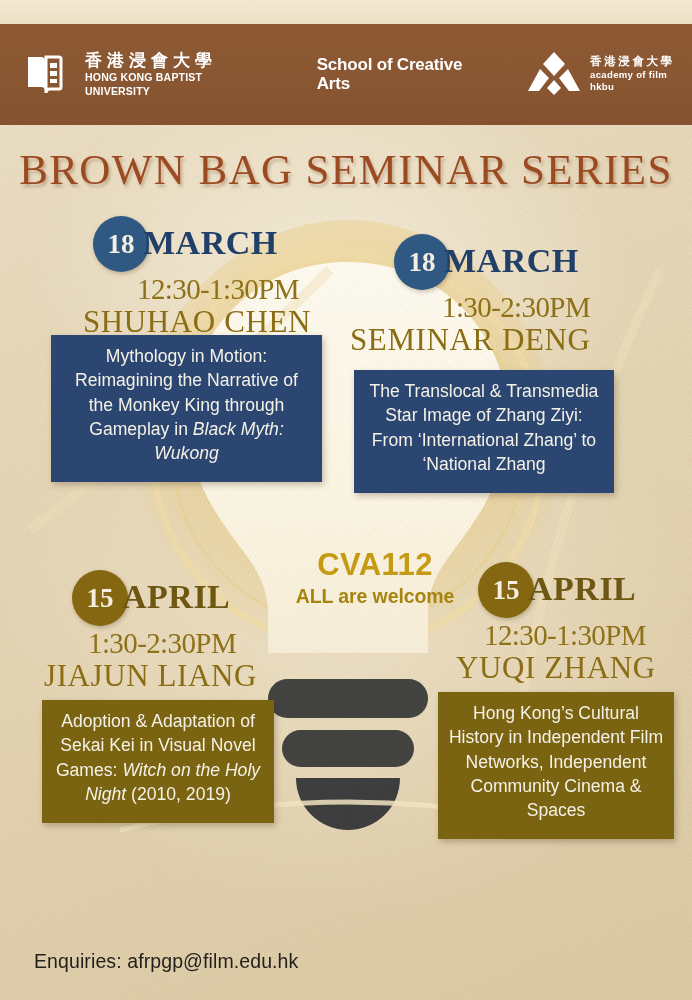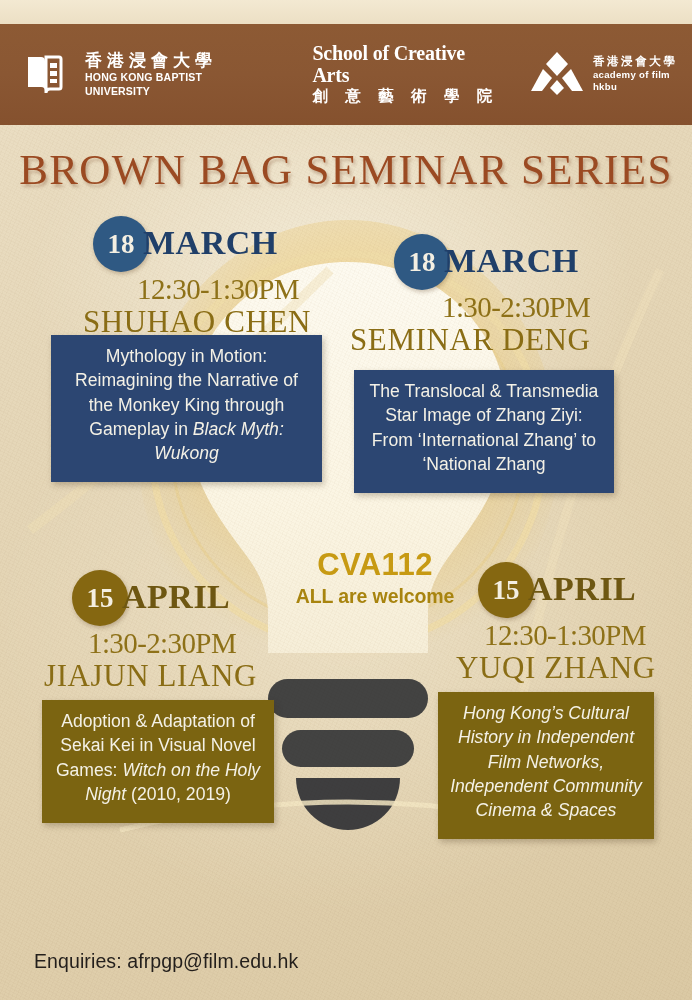--- a/index.html
+++ b/index.html
@@ -49,22 +49,22 @@
   .hkbu-text .cn {
     color:#fff; font-size:17px; letter-spacing:5px; font-weight:600;
     font-family:"DejaVu Sans", sans-serif; line-height:1.15;
   }
   .hkbu-text .en {
     color:#fff; font-size:11.2px; font-weight:700; letter-spacing:.2px;
     font-family:"Liberation Sans", sans-serif; line-height:1.25;
     transform:scaleX(.94); transform-origin:left center;
   }
   #soca .en {
-    color:#fff; font-size:20px; font-weight:700; letter-spacing:-.2px;
-    font-family:Liberation Serif, serif; line-height:1.1;
+    color:#fff; font-size:17px; font-weight:700; letter-spacing:-.2px;
+    font-family:Liberation Sans, sans-serif; line-height:1.1;
   }
   #soca .cn {
     color:#fff; font-size:15.5px; letter-spacing:6px; font-weight:600;
     font-family:"DejaVu Sans", sans-serif; line-height:1.35;
   }
   .af-text .cn {
     color:#fff; font-size:11.5px; letter-spacing:2.6px; font-weight:600;
     font-family:"DejaVu Sans", sans-serif; line-height:1.2;
   }
   .af-text .en {
@@ -138,21 +138,21 @@
   #blk3 .monthtxt  { left:60px; color:#6e5712; }
   #blk3 .timetxt   { margin-top:2px; margin-left:26px; }
   #blk3 .nametxt   { margin-top:1px; margin-left:-18px; }
   #box3 { position:absolute; left:42px; top:700px; width:232px; }
 
   #blk4 { left:468px; top:562px; width:250px; }
   #blk4 .daycircle { left:10px; background:#856711; }
   #blk4 .monthtxt  { left:60px; color:#6e5712; }
   #blk4 .timetxt   { margin-top:2px; margin-left:16px; }
   #blk4 .nametxt   { margin-top:1px; margin-left:-12px; }
-  #box4 { position:absolute; left:438px; top:692px; width:216px;font-style:italic; }
+  #box4 { position:absolute; left:438px; top:692px; width:236px; }
 
   #venue {
     position:absolute; left:260px; top:548px; width:230px; text-align:center;
   }
   #venue .room {
     font-family:"Liberation Sans", sans-serif; font-weight:700;
     font-size:31px; color:#c79a13; letter-spacing:.4px; line-height:1.1;
   }
   #venue .welcome {
     font-family:"Liberation Sans", sans-serif; font-weight:700;
@@ -226,21 +226,20 @@
       </span>
       <div class="hkbu-text">
         <div class="cn">香港浸會大學</div>
         <div class="en">HONG KONG BAPTIST UNIVERSITY</div>
       </div>
     </div>
 
     <div class="logo-group" id="logo-soca">
       <div id="soca">
         <div class="en">School of Creative Arts</div>
-        <div class="cn">創 意 藝 術 學 院</div>
       </div>
     </div>
 
     <div class="logo-group" id="logo-af">
       <span>
         <svg width="54" height="46" viewBox="0 0 54 46">
           <path d="M27 2 L38 14 L27 26 L16 14 Z" fill="#ffffff"></path>
           <path d="M13 19 L22 28 L12 41 L1 41 Z" fill="#ffffff"></path>
           <path d="M41 19 L32 28 L42 41 L53 41 Z" fill="#ffffff"></path>
           <path d="M27 30 L34 38 L27 45 L20 38 Z" fill="#ffffff"></path>

